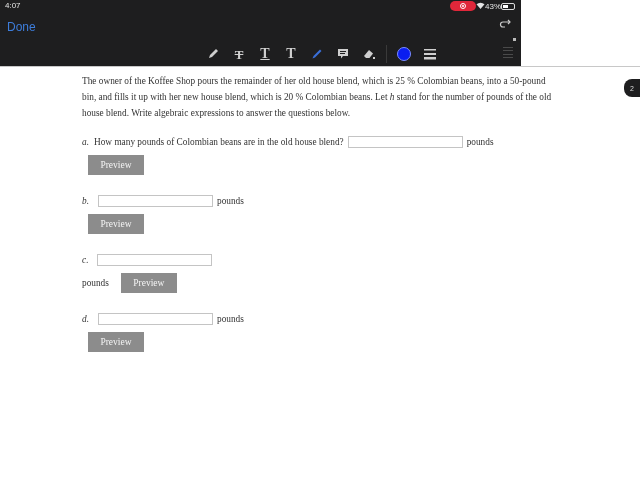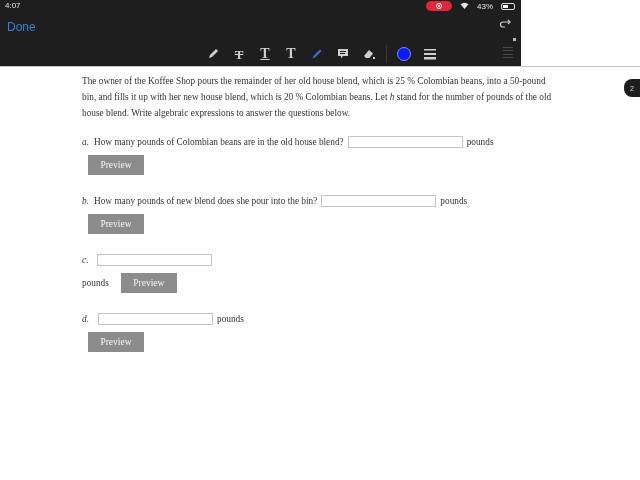--- a/index.html
+++ b/index.html
@@ -1,21 +1,21 @@
 <!DOCTYPE html>
 <html><head>
 <meta charset="utf-8">
 <style>
   * { box-sizing: border-box; margin: 0; padding: 0; }
   html, body { width: 640px; height: 480px; overflow: hidden; background: #ffffff; }
   body { font-family: "Liberation Serif", serif; color: #333; position: relative; }
 
   .topbar { position: absolute; left: 0; top: 0; width: 521px; height: 66px; background: #1e1e1f; }
   .status-time { position: absolute; left: 5px; top: 1px; font-family: "Liberation Sans", sans-serif; font-size: 8px; color: #e6e6e6; }
-  .status-right { position: absolute; right: 6px; top: 1px; display: flex; align-items: center; gap: 8px; font-family: "Liberation Sans", sans-serif; font-size: 8px; color: #e6e6e6; }
+  .status-right { position: absolute; right: 6px; top: 1px; display: flex; align-items: center; gap: 0; font-family: "Liberation Sans", sans-serif; font-size: 8px; color: #e6e6e6; }
   .rec-pill { width: 26px; height: 10px; border-radius: 5px; background: #e0273a; display: flex; align-items: center; justify-content: center; }
   .rec-dot { width: 6px; height: 6px; border-radius: 50%; border: 1px solid #fff; background: #e0273a; position: relative; }
   .rec-dot::after { content: ""; position: absolute; left: 1px; top: 1px; width: 2px; height: 2px; border-radius: 50%; background: #fff; }
   .wifi { font-size: 8px; }
   .battery { width: 14px; height: 7px; border: 1px solid #ddd; border-radius: 2px; position: relative; }
   .battery-fill { position: absolute; left: 1px; top: 1px; height: 3px; background: #fff; }
 
   .done-btn { position: absolute; left: 7px; top: 20px; font-family: "Liberation Sans", sans-serif; font-size: 12px; color: #3d7ddb; cursor: pointer; }
   .share-icon { position: absolute; right: 10px; top: 18px; width: 12px; height: 12px; color: #ccc; font-size: 12px; }
   .corner-mark { position: absolute; right: 5px; top: 38px; width: 3px; height: 3px; background: #bbb; }
@@ -149,21 +149,20 @@
       <span class="unit">pounds</span>
     </div>
     <div class="q-row2" style="margin-left:6px;">
       <button class="preview-btn" style="margin-left:0;">Preview</button>
     </div>
   </div>
 
   <div class="q" style="top:127px;">
     <div class="q-line">
       <span class="q-letter">b.</span>
-      <span>How many pounds of new blend does she pour into the bin?</span>
       <input class="answer-input" type="text" value="" style="">
       <span class="unit">pounds</span>
     </div>
     <div class="q-row2" style="margin-left:6px;">
       <button class="preview-btn" style="margin-left:0;">Preview</button>
     </div>
   </div>
 
   <div class="q" style="top:186px;">
     <div class="q-line">

